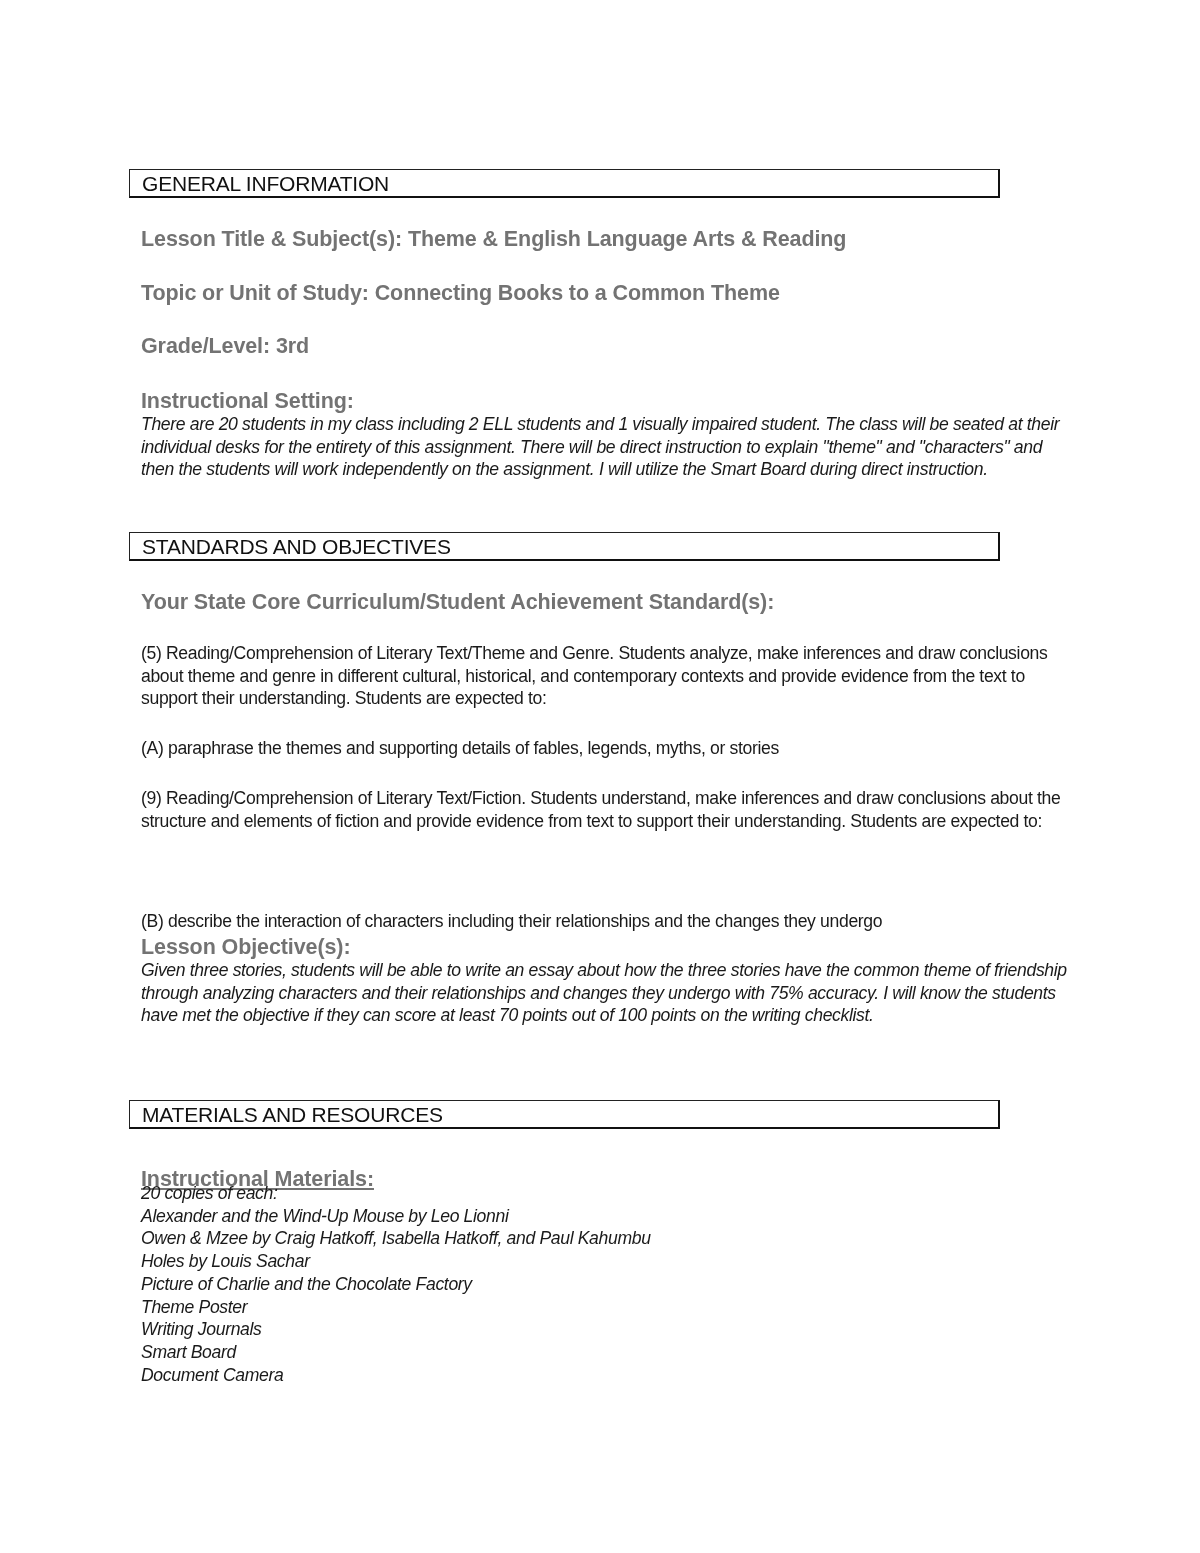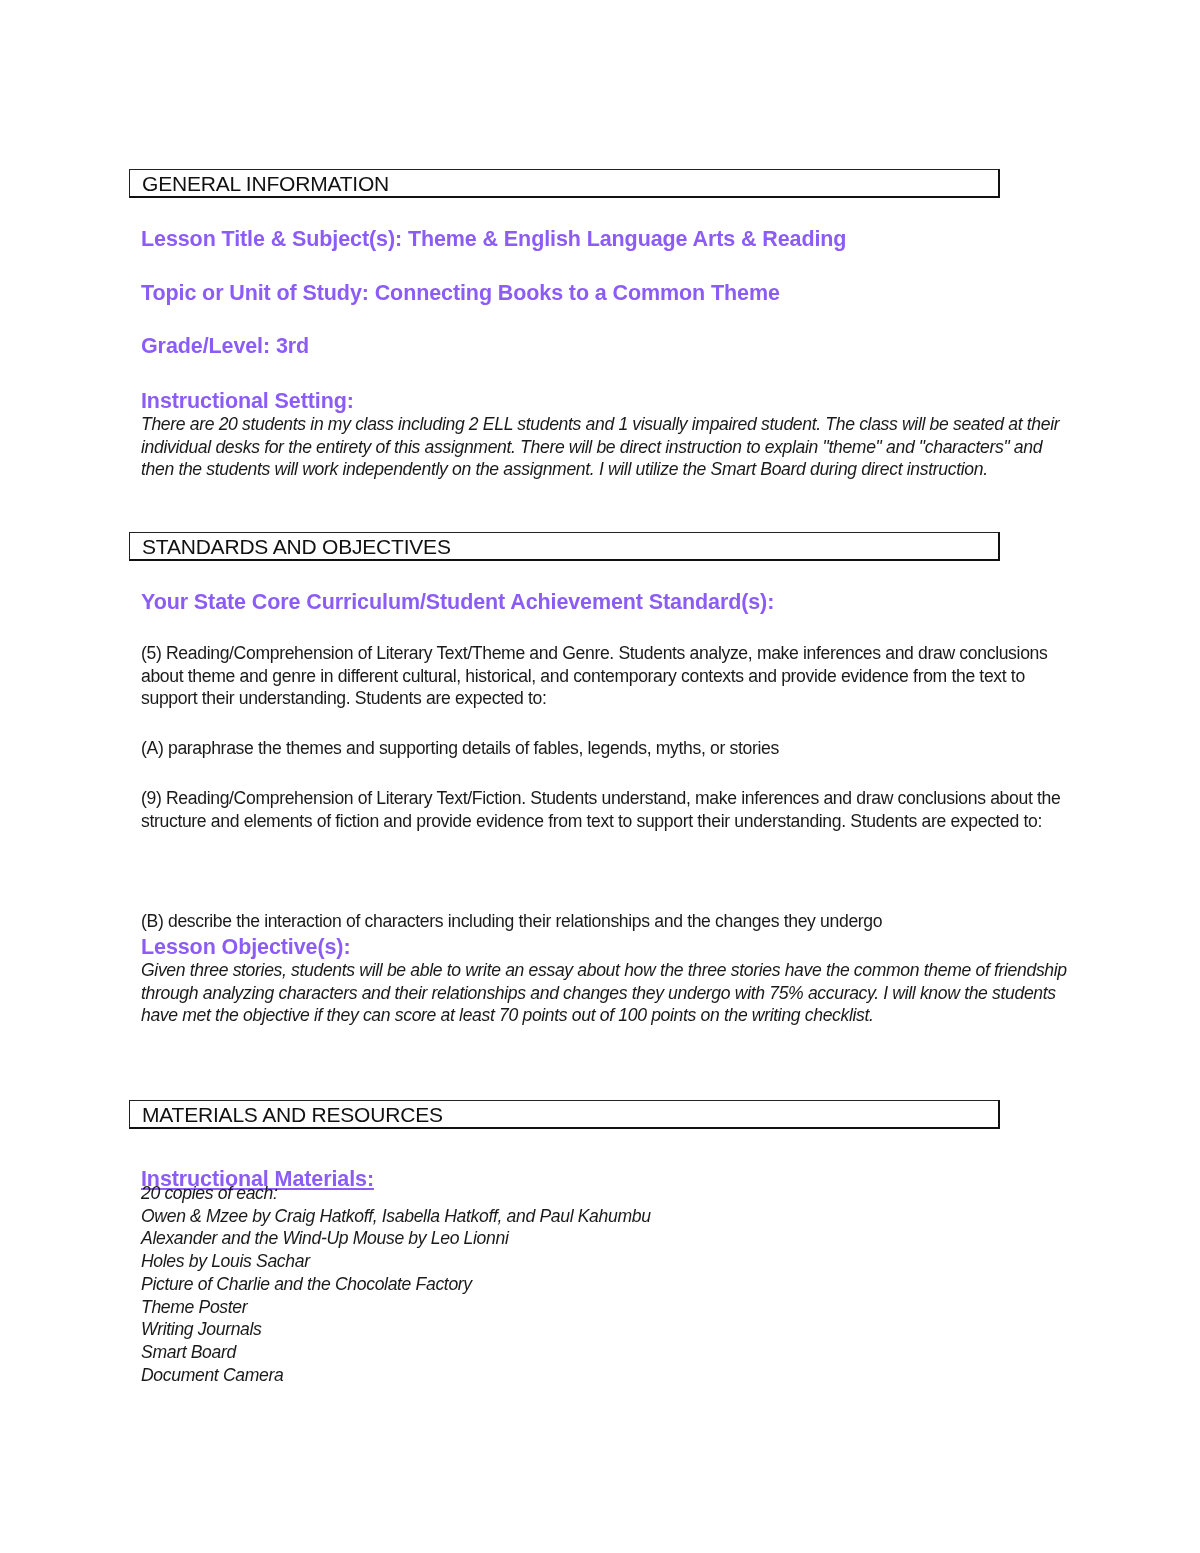--- a/index.html
+++ b/index.html
@@ -8,21 +8,21 @@
     .section-box {
       position: absolute; left: 129px; width: 868px; height: 26px;
       border: 1px solid #222; border-right: 2px solid #111; border-bottom: 2px solid #111;
       box-sizing: content-box;
     }
     .section-box span {
       position: absolute; left: 12px; top: 2px;
       font-size: 21px; line-height: 24px; letter-spacing: -0.2px; color: #111;
     }
     .heading {
-      position: absolute; left: 141px; font-weight: bold; font-size: 21.5px; line-height: 26px; color: #8b5cf6; white-space: nowrap; letter-spacing: -0.1px;
+      position: absolute; left: 141px; font-weight: bold; font-size: 21.5px; line-height: 26px; color: #737373; white-space: nowrap; letter-spacing: -0.1px;
     }
     .para {
       position: absolute; left: 141px; width: 930px; font-size: 17.6px; line-height: 22.5px; color: #1a1a1a; letter-spacing: -0.35px;
     }
     .italic { font-style: italic; }
     .list { position: absolute; left: 141px; font-style: italic; font-size: 17.6px; line-height: 22.7px; color: #1a1a1a; letter-spacing: -0.35px; }
     .list div { white-space: nowrap; }
   </style>
 </head>
 <body>
@@ -55,22 +55,22 @@
   <div class="para italic" style="top:959px;">Given three stories, students will be able to write an essay about how the three stories have the common theme of friendship through analyzing characters and their relationships and changes they undergo with 75% accuracy. I will know the students have met the objective if they can score at least 70 points out of 100 points on the writing checklist.</div>
 
   <div class="section-box" style="top:1100px;text-align:center;">
     <span>MATERIALS AND RESOURCES</span>
   </div>
 
   <div class="heading" style="top:1166px;text-decoration:underline;">Instructional Materials:</div>
 
   <div class="list" style="top:1182px;">
     <div>20 copies of each:</div>
+    <div>Alexander and the Wind-Up Mouse by Leo Lionni</div>
     <div>Owen &amp; Mzee by Craig Hatkoff, Isabella Hatkoff, and Paul Kahumbu</div>
-    <div>Alexander and the Wind-Up Mouse by Leo Lionni</div>
     <div>Holes by Louis Sachar</div>
     <div>Picture of Charlie and the Chocolate Factory</div>
     <div>Theme Poster</div>
     <div>Writing Journals</div>
     <div>Smart Board</div>
     <div>Document Camera</div>
   </div>
 
 </div>
 

